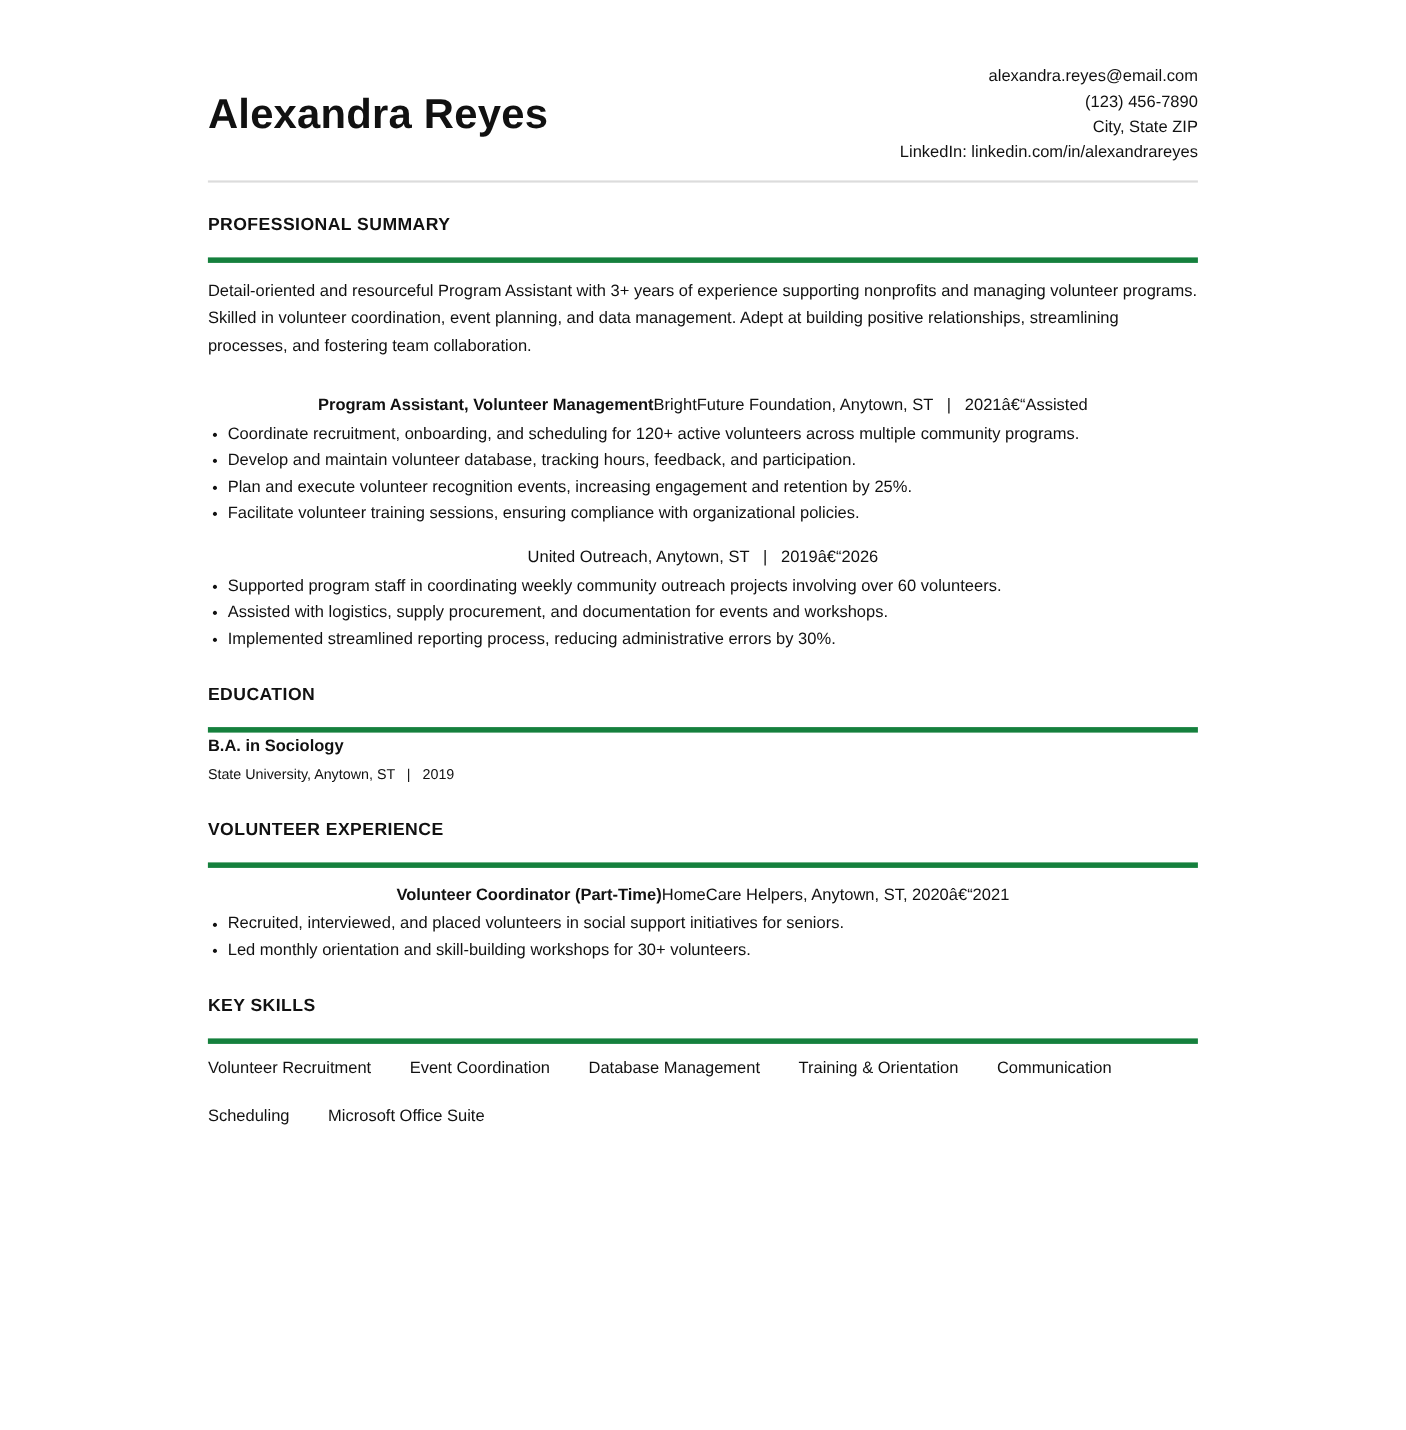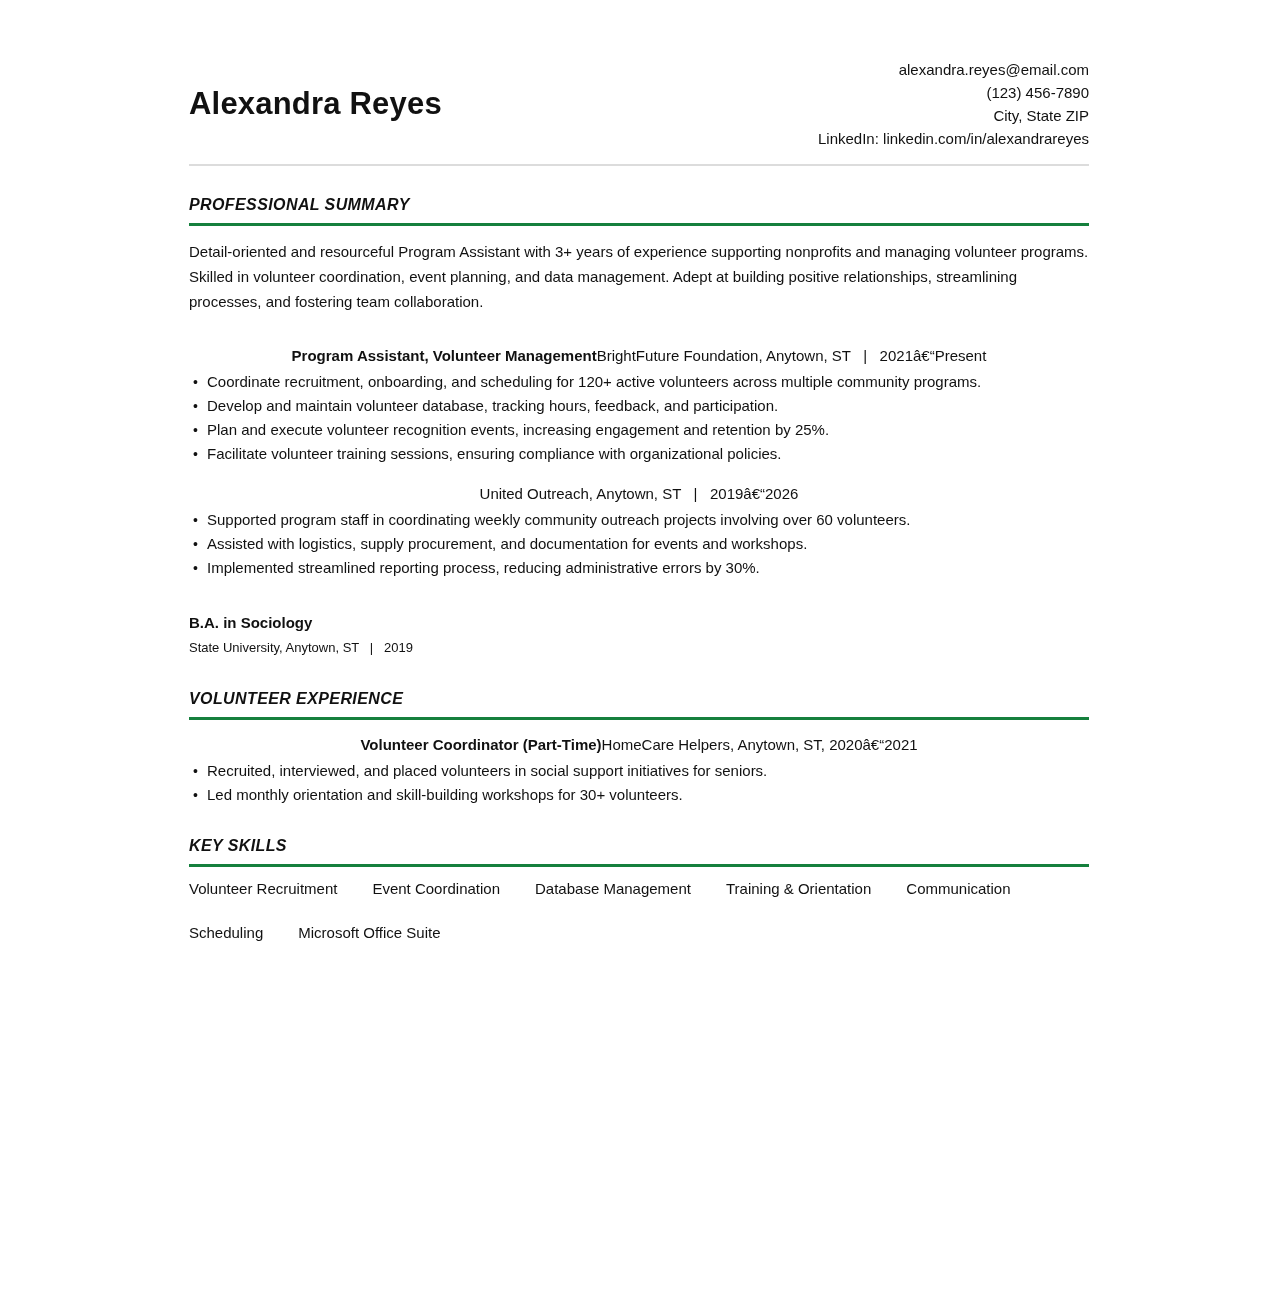--- a/index.html
+++ b/index.html
@@ -19,21 +19,21 @@
     margin: 0 auto;
     padding-top: 58px;
   }
   
   .resume-header {
     display: flex;
     justify-content: space-between;
     align-items: center;
   }
   .candidate-name {
-    font-size: 31px;
+    font-size: 38px;
     font-weight: bold;
     margin: 0;
     letter-spacing: 0.2px;
   }
   .contact {
     text-align: right;
     font-size: 15px;
     line-height: 23px;
   }
   .header-rule {
@@ -41,23 +41,22 @@
     border-top: 2px solid #dcdcdc;
     margin: 14px 0 0 0;
   }
   
   section { margin-top: 30px; }
   .section-heading {
     font-size: 16px;
     font-weight: bold;
     letter-spacing: 0.4px;
     margin: 0;
-    padding-bottom: 9px;
-    border-bottom: 3px solid #15803d;
-    font-style: italic;
+    padding-bottom: 20px;
+    border-bottom: 5px solid #15803d;
   }
   .summary-paragraph {
     margin: 13px 0 0 0;
     font-size: 15px;
     line-height: 25px;
   }
   
   .job { margin-top: 13px; }
   .job + .job { margin-top: 16px; }
   .job-header {
@@ -128,21 +127,21 @@
   <section>
     <h2 class="section-heading">PROFESSIONAL SUMMARY</h2>
     <p class="summary-paragraph">Detail-oriented and resourceful Program Assistant with 3+ years of experience supporting nonprofits and managing volunteer programs. Skilled in volunteer coordination, event planning, and data management. Adept at building positive relationships, streamlining processes, and fostering team collaboration.</p>
   </section>
 
   <section>
 
     <div class="job">
       <div class="job-header">
         <span class="job-title">Program Assistant, Volunteer Management</span>
-        <span class="job-meta">BrightFuture Foundation, Anytown, ST   |   2021â€“Present</span>
+        <span class="job-meta">BrightFuture Foundation, Anytown, ST   |   2021â€“Assisted</span>
       </div>
       <ul class="bullets">
         <li>Coordinate recruitment, onboarding, and scheduling for 120+ active volunteers across multiple community programs.</li>
         <li>Develop and maintain volunteer database, tracking hours, feedback, and participation.</li>
         <li>Plan and execute volunteer recognition events, increasing engagement and retention by 25%.</li>
         <li>Facilitate volunteer training sessions, ensuring compliance with organizational policies.</li>
       </ul>
     </div>
 
     <div class="job">
@@ -151,20 +150,21 @@
       </div>
       <ul class="bullets">
         <li>Supported program staff in coordinating weekly community outreach projects involving over 60 volunteers.</li>
         <li>Assisted with logistics, supply procurement, and documentation for events and workshops.</li>
         <li>Implemented streamlined reporting process, reducing administrative errors by 30%.</li>
       </ul>
     </div>
   </section>
 
   <section>
+    <h2 class="section-heading">EDUCATION</h2>
     <div class="edu-degree">B.A. in Sociology</div>
     <div class="edu-meta">State University, Anytown, ST   |   2019</div>
   </section>
 
   <section>
     <h2 class="section-heading">VOLUNTEER EXPERIENCE</h2>
 
     <div class="job">
       <div class="job-header">
         <span class="job-title">Volunteer Coordinator (Part-Time)</span>

